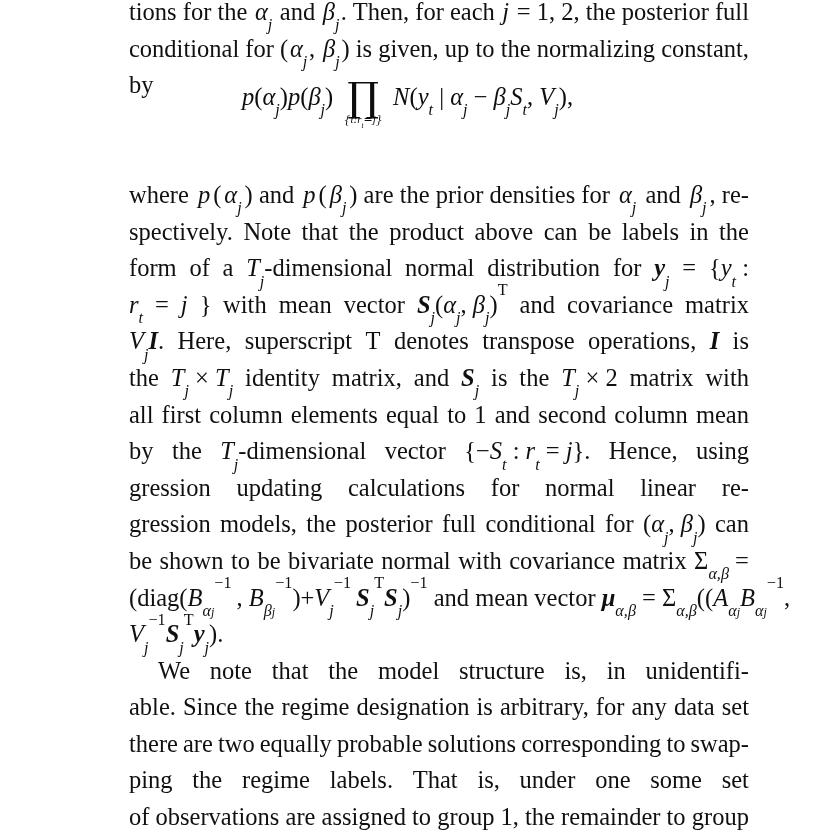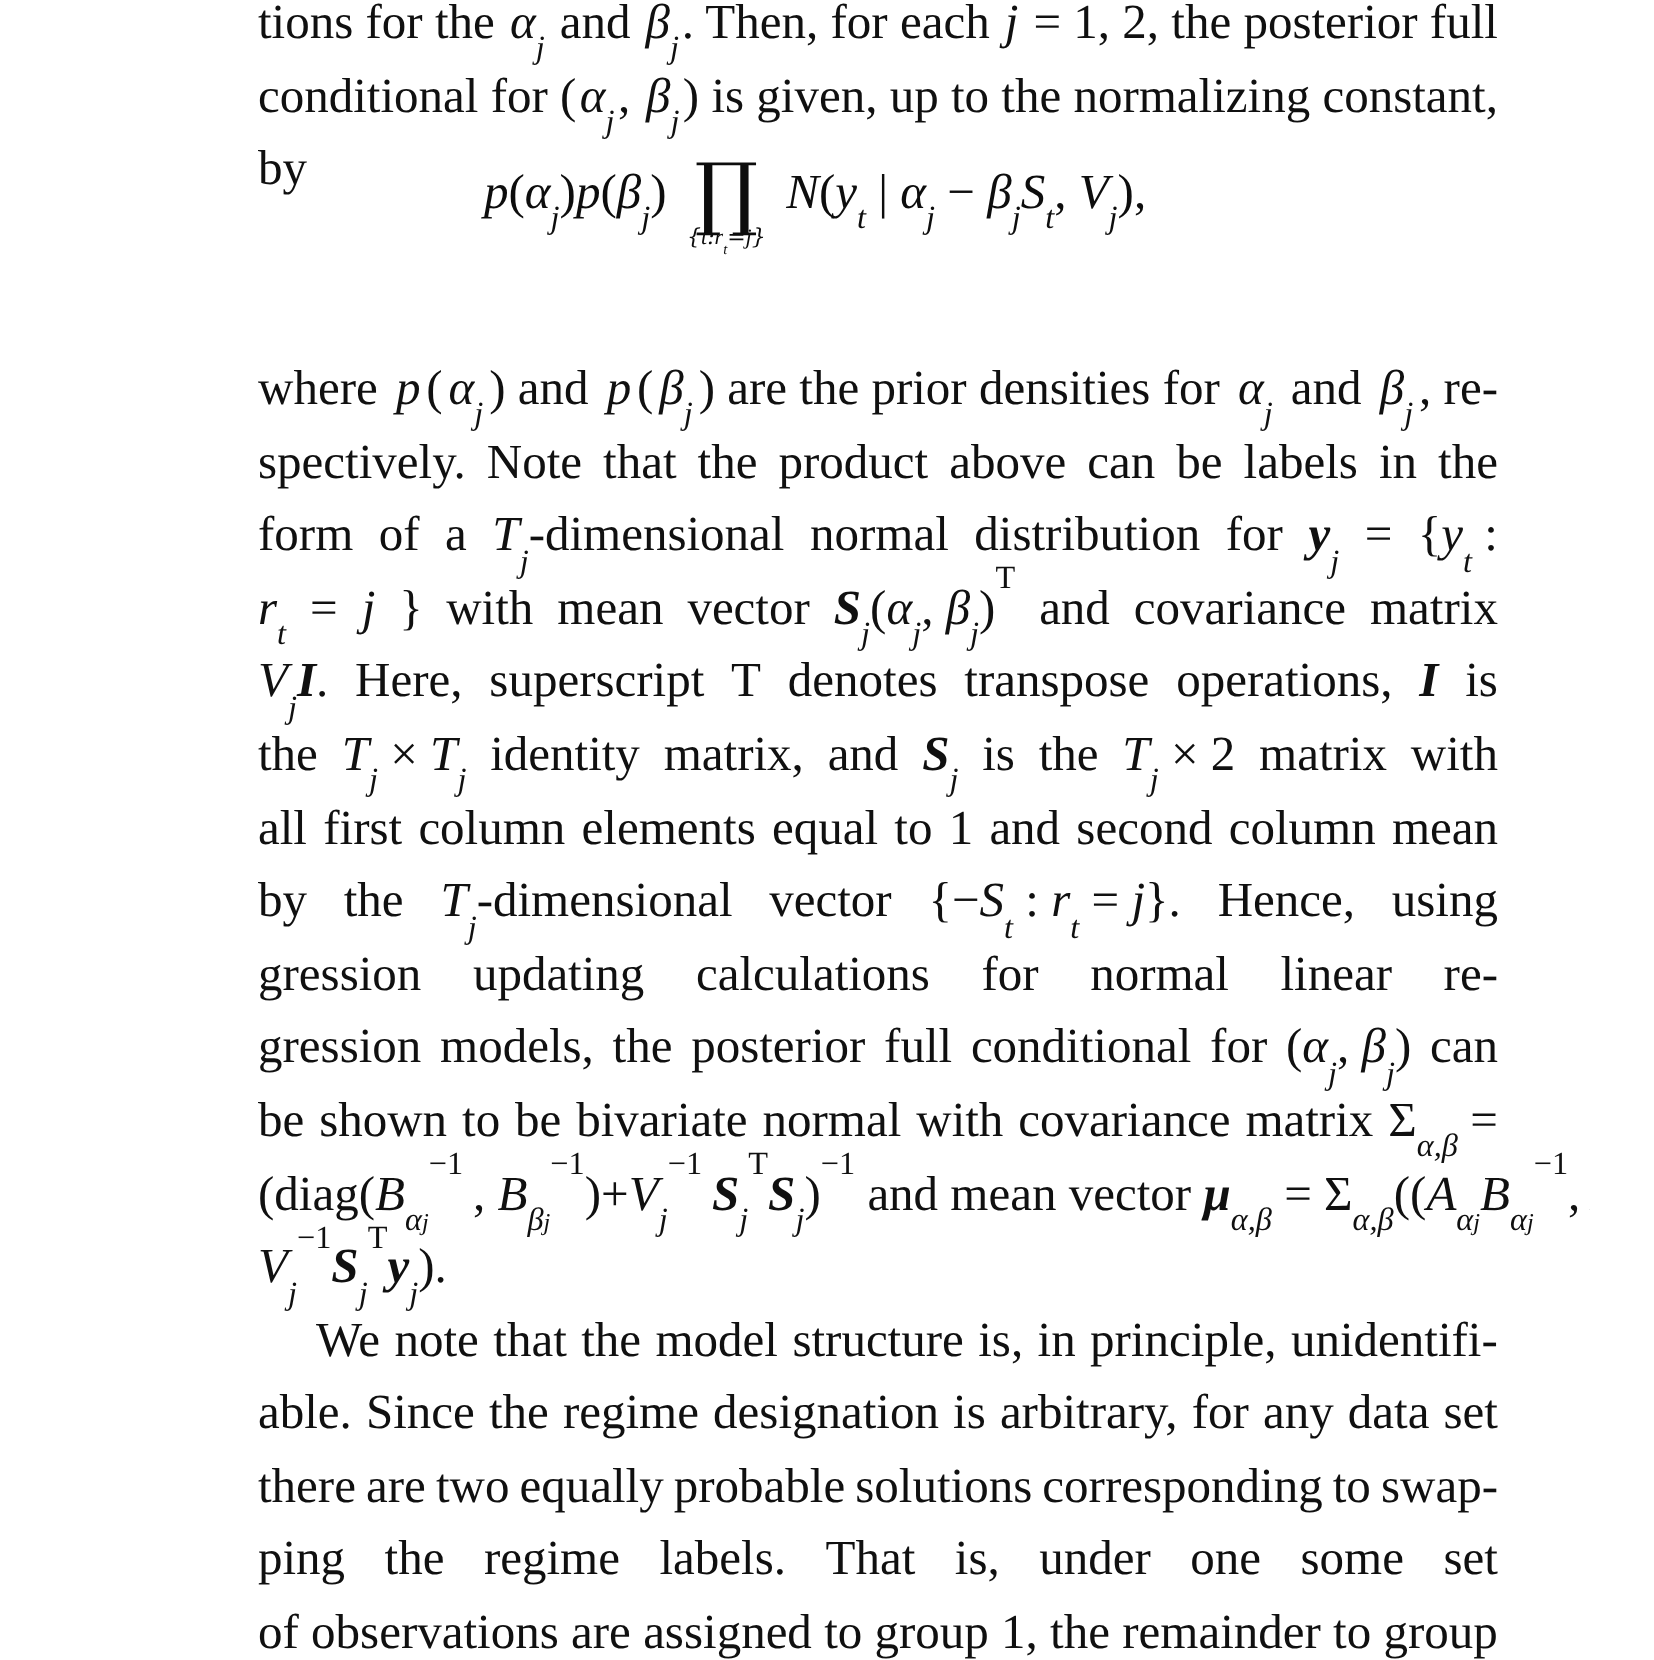--- a/index.html
+++ b/index.html
@@ -263,21 +263,20 @@
 
     <div class="ln just">
       <span class="indent">We</span>
         <span>note</span>
         <span>that</span>
         <span>the</span>
         <span>model</span>
         <span>structure</span>
         <span>is,</span>
         <span>in</span>
-        <span>principle,</span>
         <span>unidentifi-</span>
     </div>
     <div class="ln just">
       <span>able.</span>
         <span>Since</span>
         <span>the</span>
         <span>regime</span>
         <span>designation</span>
         <span>is</span>
         <span>arbitrary,</span>

